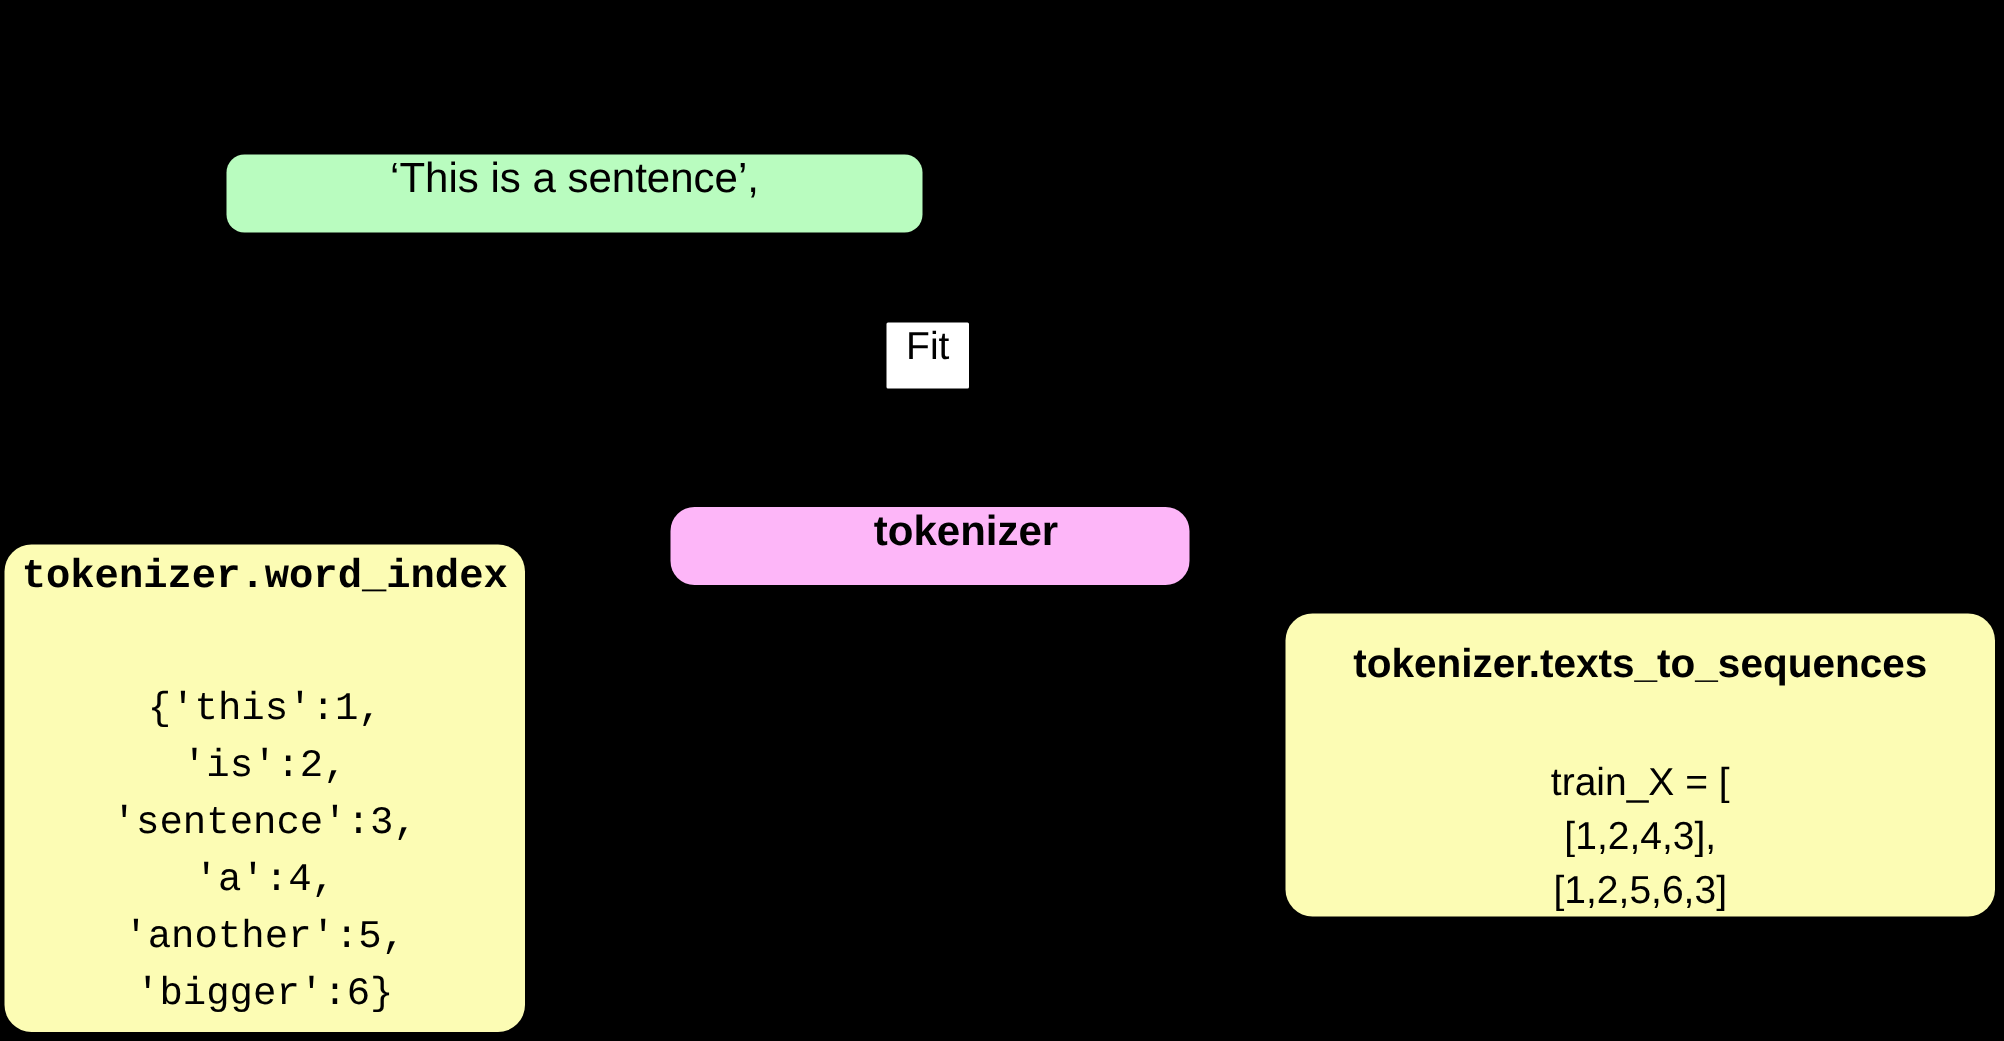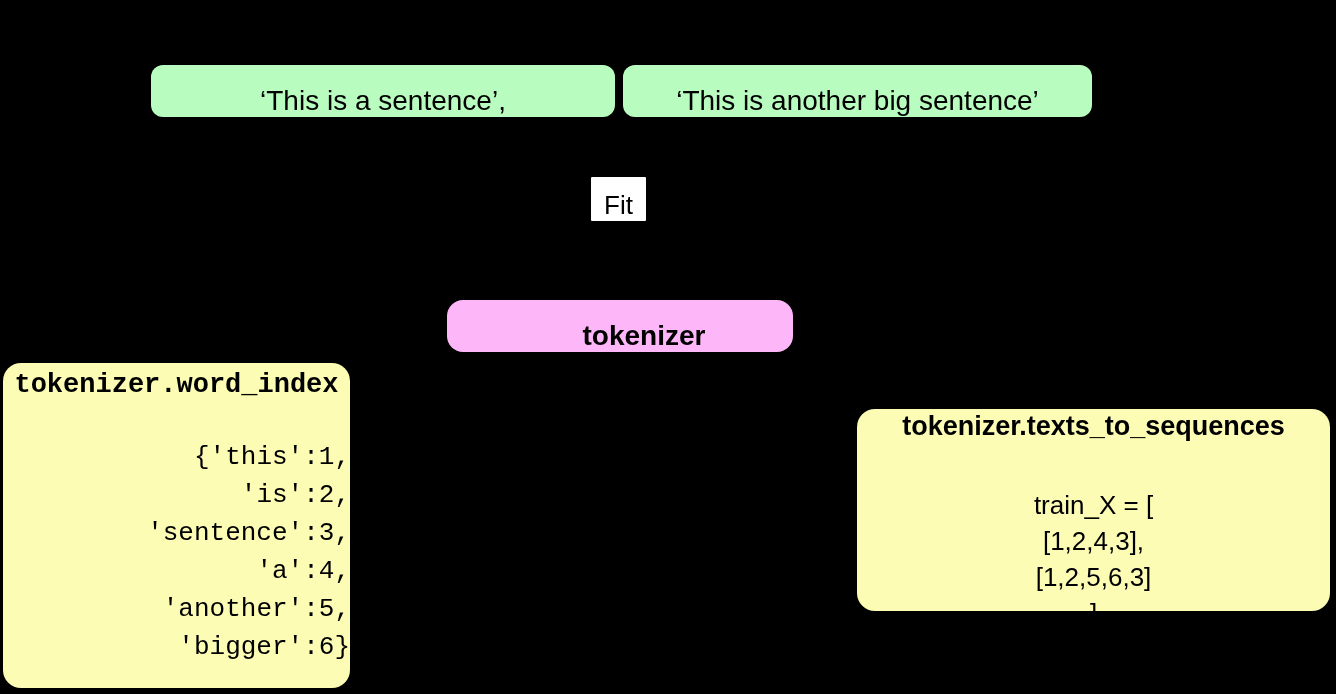--- a/index.html
+++ b/index.html
@@ -13,23 +13,24 @@
     height: 694px;
     background: var(--background, #000000);
     overflow: hidden;
     font-family: "Liberation Sans", sans-serif;
     color: var(--text, #000000);
   }
   .node {
     position: absolute;
     box-sizing: border-box;
     display: flex;
-    align-items: flex-end;
+    align-items: flex-start;
     justify-content: center;
     text-align: center;
+    margin-top: 38px;
   }
   .pill-green {
     background: var(--green, #b9fcbf);
     border-radius: 12px;
     font-size: 28px;
     height: 52px;
     top: 65px;
   }
   .sentence-1 { left: 151px; width: 464px; }
   .sentence-2 { left: 623px; width: 469px; }
@@ -66,53 +67,49 @@
     width: 347px;
     height: 325px;
     padding-top: 5px;
     font-family: Liberation Mono, monospace;
   }
   .card-texts-to-sequences {
     left: 857px;
     top: 409px;
     width: 473px;
     height: 202px;
-    padding-top: 0;
+    padding-top: 16px;
   }
   .card-title {
     font-size: 27px;
     font-weight: bold;
     line-height: 34px;
   }
   .card-body {
     font-size: 26px;
     white-space: pre-line;
   }
   .card-word-index .card-body {
-    margin-top: 36px;
+    margin-top: 51px;
     line-height: 38px;
-    text-align: right;
   }
   .card-texts-to-sequences .card-body {
     margin-top: 44px;
     line-height: 36px;
   }
 </style>
 </head>
 <body>
 
 <div class="canvas">
 
   <div class="node pill-green sentence-1">
     <span>‘This is a sentence’,</span>
   </div>
 
-  <div class="node pill-green sentence-2">
-    <span>‘This is another big sentence’</span>
-  </div>
 
   <div class="node fit-box">
     <span>Fit</span>
   </div>
 
   <div class="node tokenizer-box">
     <span>tokenizer</span>
   </div>
 
   <div class="card card-word-index">

